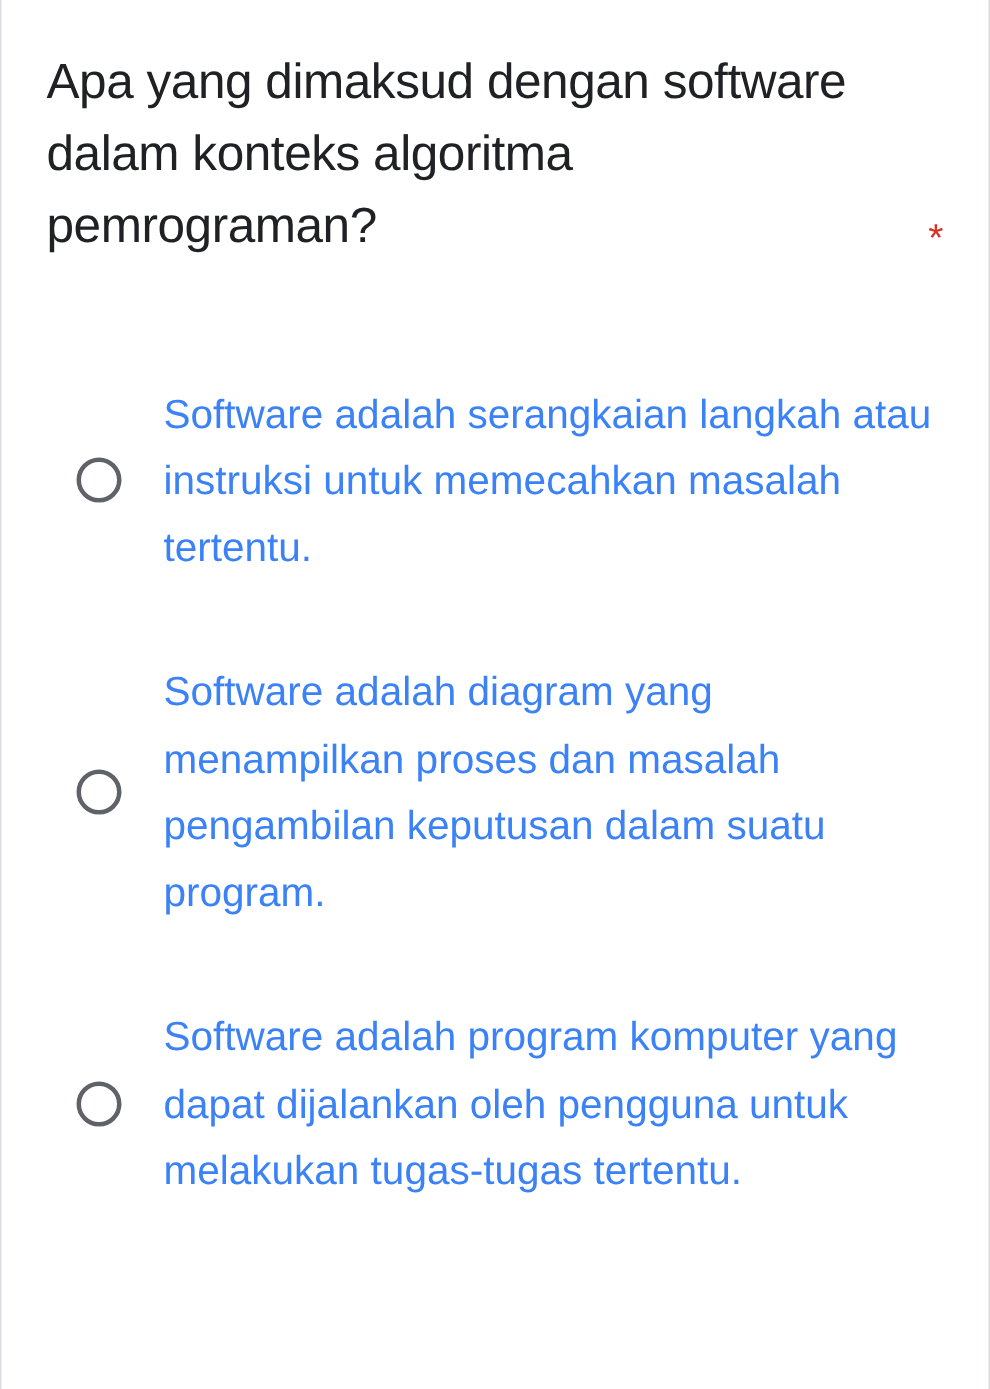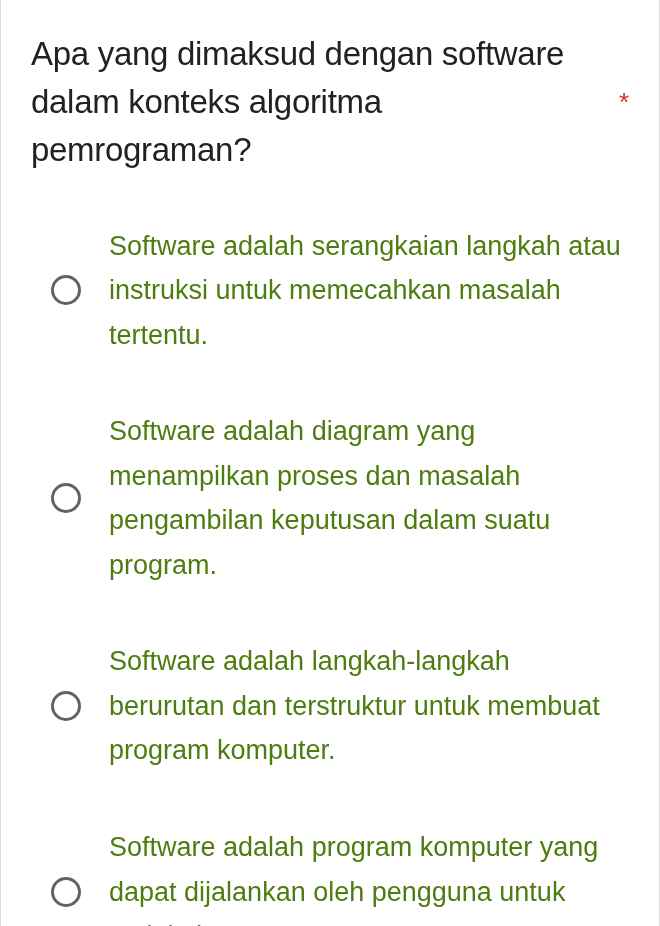--- a/index.html
+++ b/index.html
@@ -16,22 +16,22 @@
     }
     .card {
       border-left: 1px solid #dadce0;
       border-right: 1px solid #dadce0;
       padding: 30px 30px 20px 30px;
       height: 100%;
       background: #fff;
     }
     .question-header {
       display: flex;
-      align-items: center;
-      margin-bottom: 50px;
+      align-items: flex-end;
+      margin-bottom: 80px;
       gap: 17px;
     }
     .question-text {
       font-size: 33px;
       line-height: 1.45;
       color: #202124;
       flex: 1;
       font-weight: 400;
       letter-spacing: -0.3px;
     }
@@ -56,21 +56,21 @@
       height: 30px;
       min-width: 30px;
       border: 3px solid #5f6368;
       border-radius: 50%;
       margin-right: 28px;
       margin-left: 20px;
     }
     .option-text {
       font-size: 27px;
       line-height: 1.65;
-      color: #4d7c0f;
+      color: #3b82f6;
       font-weight: 400;
     }
   </style>
 </head>
 <body>
 
 <div class="card">
   <div class="question-header">
     <div class="question-text">Apa yang dimaksud dengan software dalam konteks algoritma pemrograman?</div>
     <div class="required-star">*</div>
@@ -79,20 +79,16 @@
     <label class="option">
       <span class="radio-outer"></span>
       <span class="option-text">Software adalah serangkaian langkah atau instruksi untuk memecahkan masalah tertentu.</span>
     </label>
     <label class="option">
       <span class="radio-outer"></span>
       <span class="option-text">Software adalah diagram yang menampilkan proses dan masalah pengambilan keputusan dalam suatu program.</span>
     </label>
     <label class="option">
       <span class="radio-outer"></span>
-      <span class="option-text">Software adalah langkah-langkah berurutan dan terstruktur untuk membuat program komputer.</span>
-    </label>
-    <label class="option">
-      <span class="radio-outer"></span>
       <span class="option-text">Software adalah program komputer yang dapat dijalankan oleh pengguna untuk melakukan tugas-tugas tertentu.</span>
     </label>
   </div>
 </div>
 
 </body></html>

